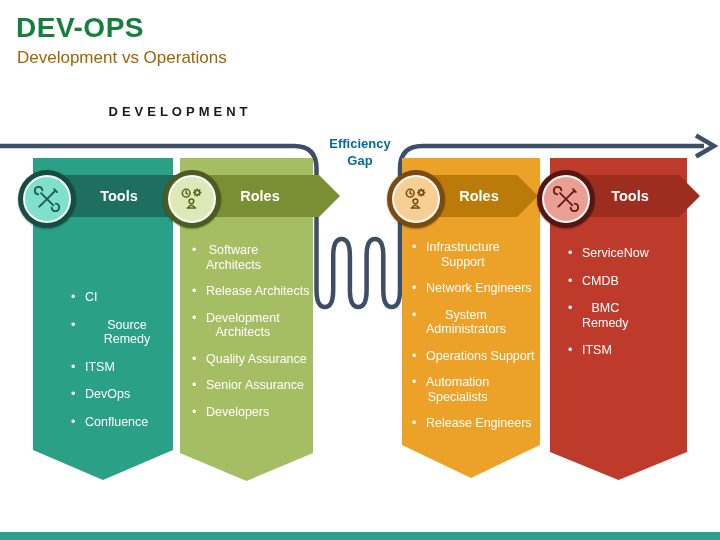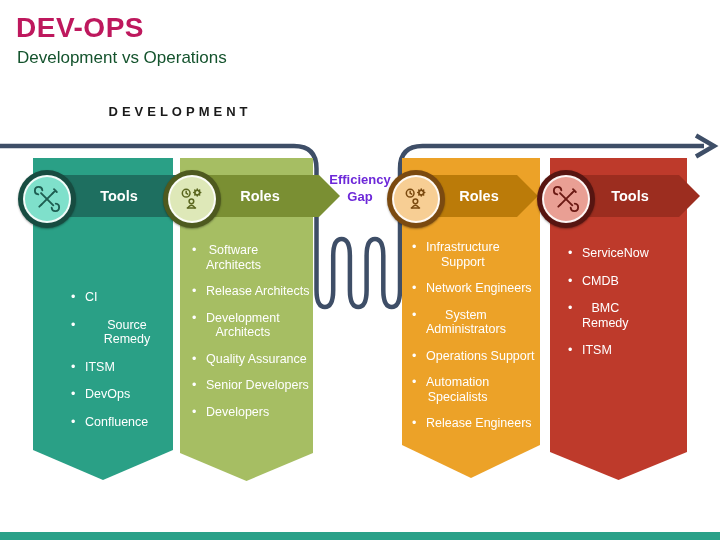--- a/index.html
+++ b/index.html
@@ -3,40 +3,39 @@
 <meta charset="utf-8">
 <style>
   html,body { margin:0; padding:0; background:#ffffff; }
   .stage {
     position:relative; width:720px; height:540px; overflow:hidden;
     background:#ffffff;
     font-family:"Liberation Sans", sans-serif;
   }
   .slide-title {
     position:absolute; left:16px; top:12px;
-    font-size:28px; font-weight:bold; color:#be185d; letter-spacing:0.5px;
+    font-size:28px; font-weight:bold; color:#15803d; letter-spacing:0.5px;
   }
   .slide-subtitle {
     position:absolute; left:17px; top:48px;
-    font-size:17px; color:#14532d;
+    font-size:17px; color:#a16207;
   }
   .section-label {
     position:absolute; top:104px; width:220px; text-align:center;
     font-size:13px; font-weight:bold; letter-spacing:4px; color:#1a1a1a;
   }
   .sec-dev { left:70px; }
   .sec-ops { left:422px; }
 
   .flow-svg { position:absolute; left:0; top:0; z-index:1; }
 
   .gap-label {
     position:absolute; left:322px; top:136px; width:76px; z-index:5;
-    text-align:center; font-size:13px; font-weight:bold; color:#6d28d9;
+    text-align:center; font-size:13px; font-weight:bold; color:#0369a1;
     line-height:1.3;
-    margin-top:36px;
   }
 
   .banner {
     position:absolute; top:158px; z-index:2;
     clip-path: polygon(0 0, 100% 0, 100% calc(100% - var(--notch)), 50% 100%, 0 calc(100% - var(--notch)));
     filter: drop-shadow(1px 2px 2px rgba(0,0,0,0.22));
   }
   .c1 { left:33px;  width:140px; height:322px; --notch:30px; }
   .c2 { left:180px; width:133px; height:323px; --notch:28px; }
   .c3 { left:402px; width:138px; height:320px; --notch:33px; }
@@ -167,21 +166,21 @@
           <span class="bullet">•</span>
           <span class="item-text">Development
 Architects</span>
         </li>
       <li>
           <span class="bullet">•</span>
           <span class="item-text">Quality Assurance</span>
         </li>
       <li>
           <span class="bullet">•</span>
-          <span class="item-text">Senior Developers</span>
+          <span class="item-text">Senior Assurance</span>
         </li>
       <li>
           <span class="bullet">•</span>
           <span class="item-text">Developers</span>
         </li>
     </ul>
   </div>
   <div class="ribbon r2" style="background: rgb(122, 143, 51);">
     <span>Roles</span>
   </div>

